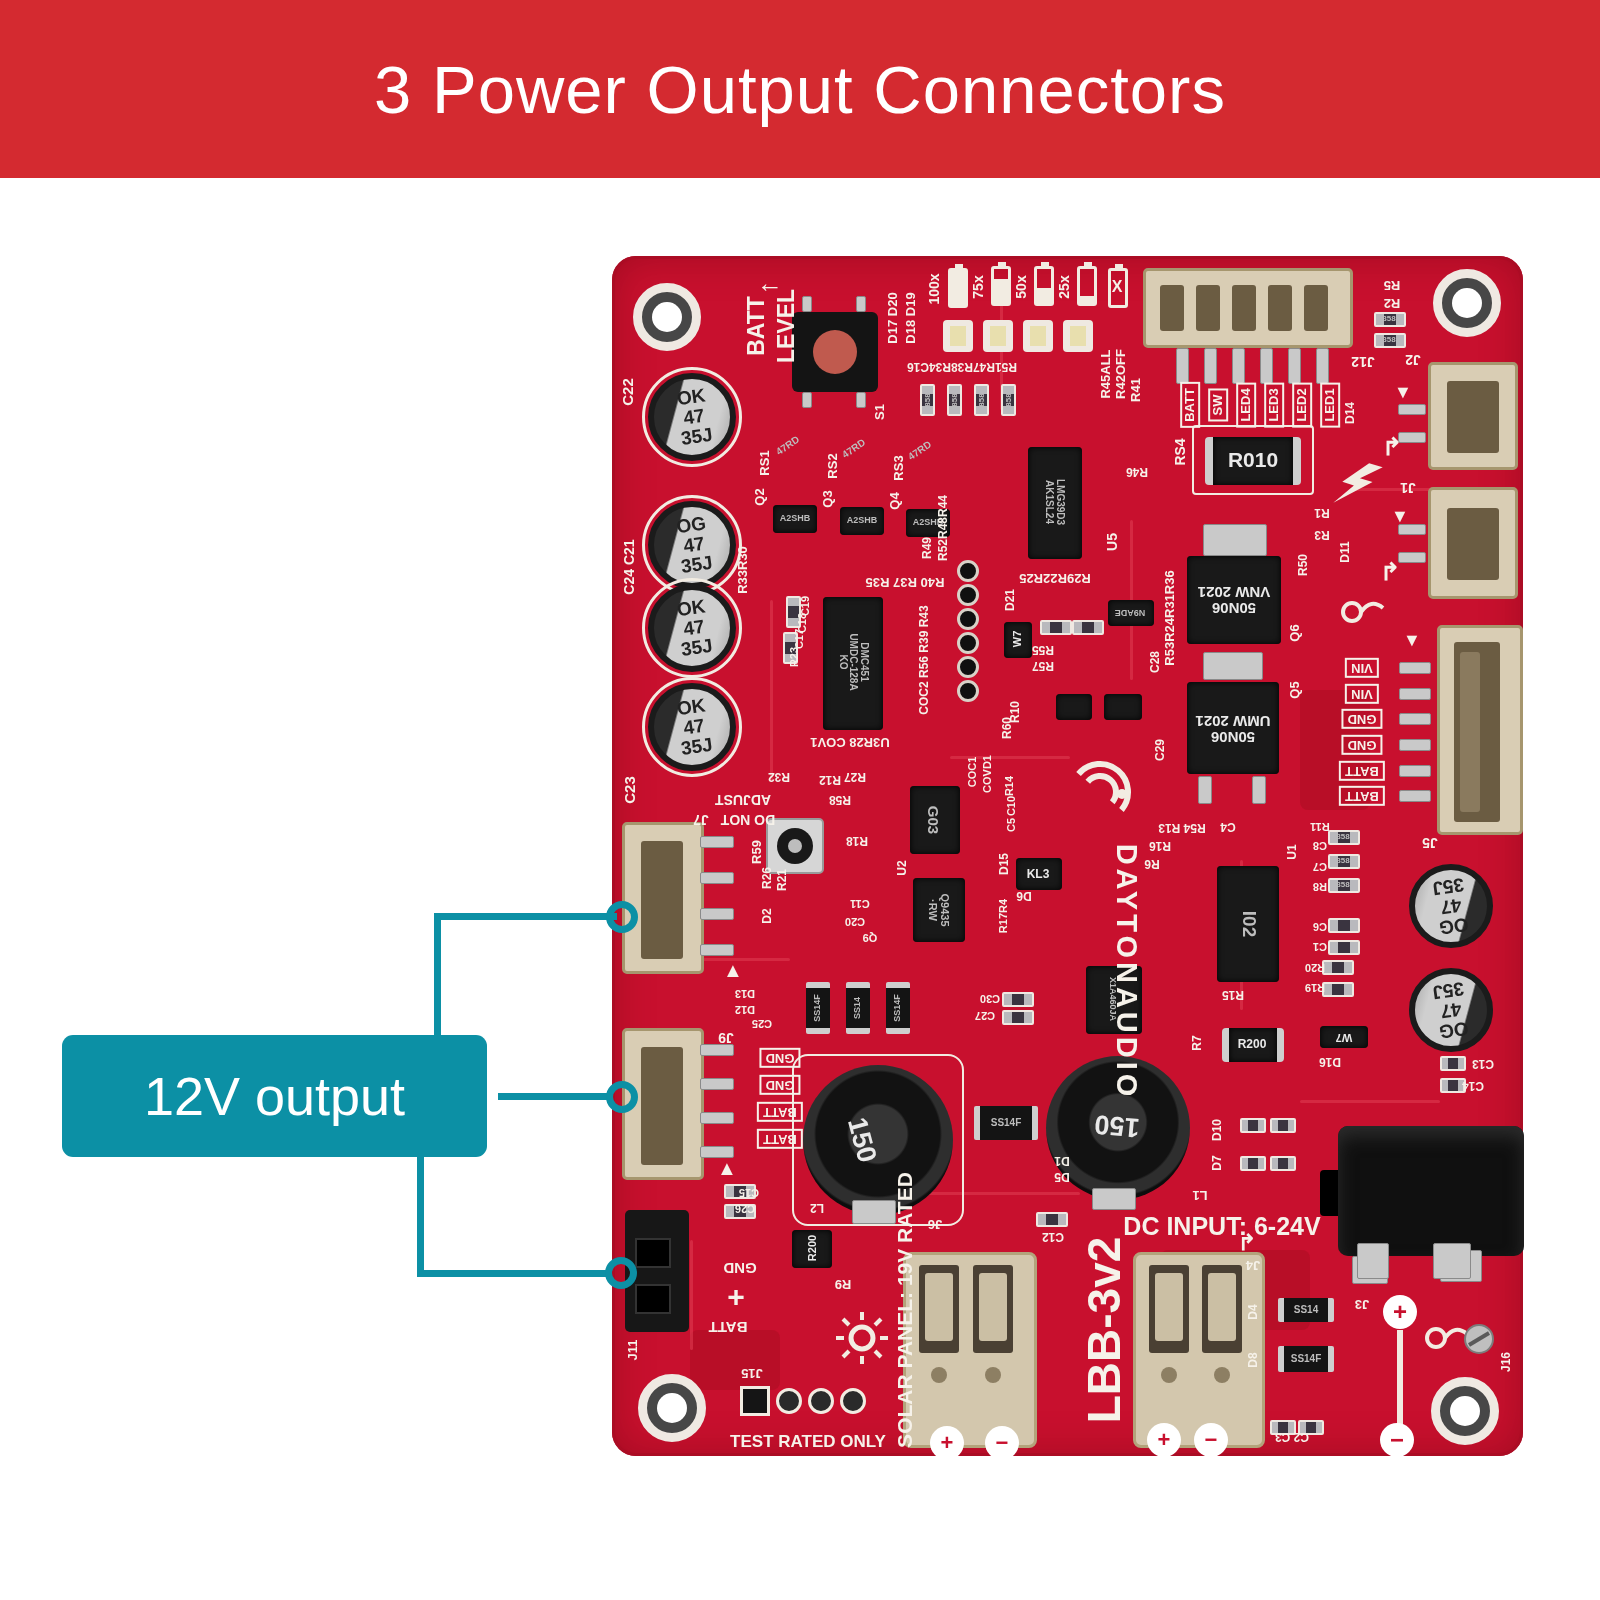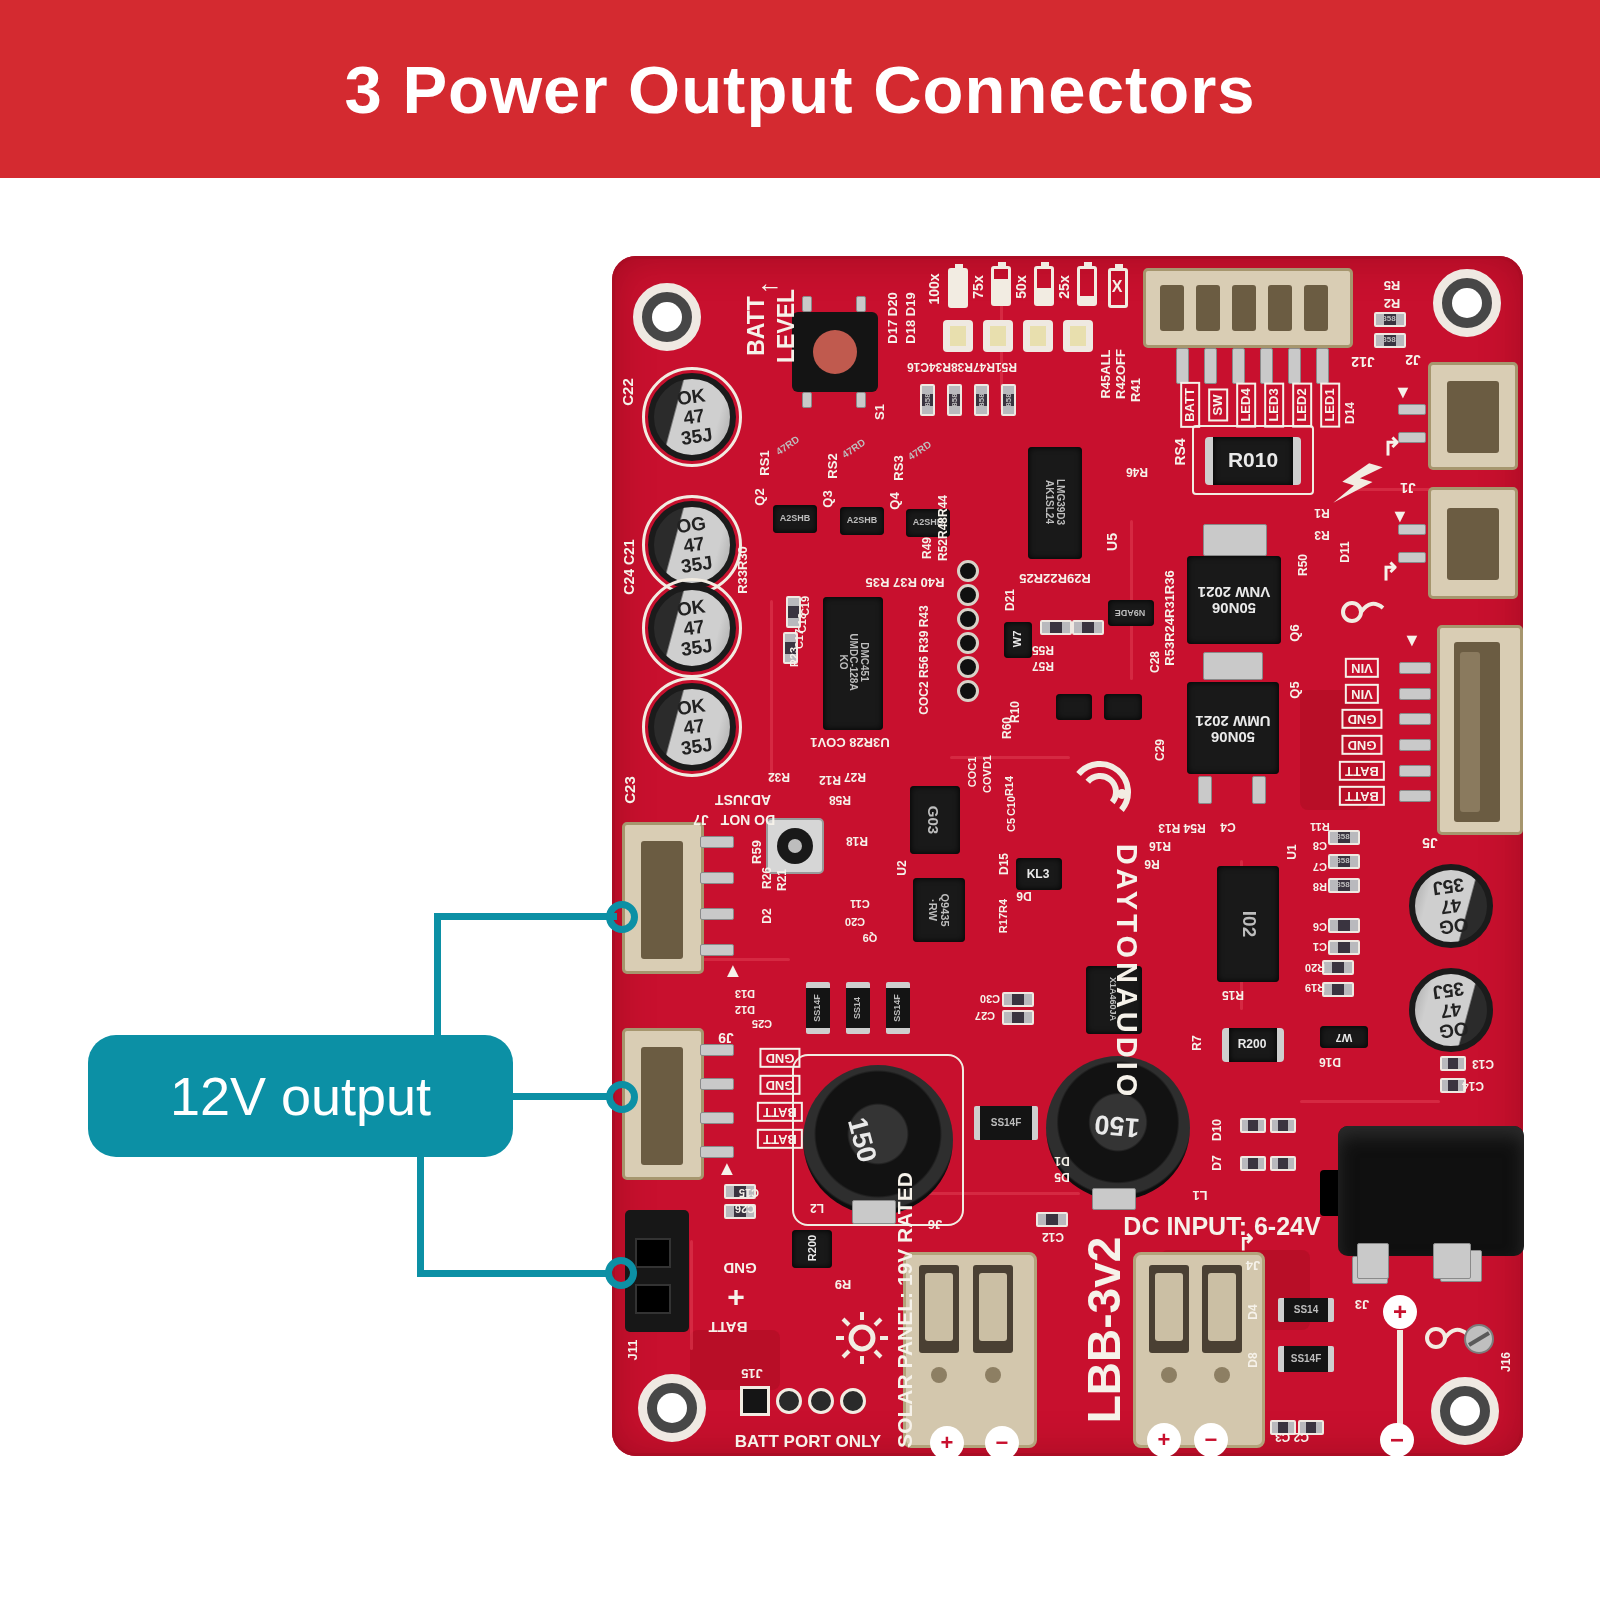--- a/index.html
+++ b/index.html
@@ -1,24 +1,24 @@
 <!DOCTYPE html>
 <html><head>
 <meta charset="utf-8">
 <style>
   html,body{margin:0;padding:0;background:#ffffff;}
   #scene{position:relative;width:1600px;height:1600px;background:#ffffff;overflow:hidden;
          font-family:"Liberation Sans", sans-serif;}
   
   #banner{position:absolute;left:0;top:0;width:1600px;height:178px;background:#d42a30;
           display:flex;align-items:center;justify-content:center;}
-  #banner h1{margin:0;color:#ffffff;font-size:67px;font-weight:700;letter-spacing:1px;}
+  #banner h1{margin:0;color:#ffffff;font-size:67px;font-weight:400;letter-spacing:1px;}
   
-  .callout-box{position:absolute;left:88px;top:1035px;width:425px;height:122px;background:#0c90a5;
-          border-radius:28px;display:flex;align-items:center;justify-content:center;}
+  .callout-box{position:absolute;left:62px;top:1035px;width:425px;height:122px;background:#0c90a5;
+          border-radius:11px;display:flex;align-items:center;justify-content:center;}
   .callout-box span{color:#ffffff;font-size:54px;font-weight:400;}
   .ln{position:absolute;background:#0c90a5;}
   .mark{position:absolute;width:32px;height:32px;border:7px solid #0c90a5;border-radius:50%;
         box-sizing:border-box;background:transparent;}
   
   #board{position:absolute;left:612px;top:256px;width:911px;height:1200px;background:#c8102e;
          border-radius:24px;box-shadow:inset 0 0 0 3px #ab0c24, inset 0 0 40px rgba(90,0,10,.35);}
   .hole{position:absolute;width:68px;height:68px;border-radius:50%;background:#474747;
         border:9px solid #efe9e2;box-sizing:border-box;}
   .hole i{position:absolute;left:50%;top:50%;width:30px;height:30px;border-radius:50%;
@@ -548,21 +548,21 @@
       <span class="lbl" style="left: 1062px; top: 1161px; font-size: 12px; transform: translate(-50%, -50%) rotate(180deg);">D1</span>
       <span class="lbl" style="left: 1062px; top: 1177px; font-size: 12px; transform: translate(-50%, -50%) rotate(180deg);">D5</span>
       <span class="lbl chip" style="left: 1006px; top: 1123px; font-size: 10px; transform: translate(-50%, -50%) rotate(0deg);">SS14F</span>
       <span class="lbl onblk" style="left: 813px; top: 1248px; font-size: 11px; transform: translate(-50%, -50%) rotate(-90deg);">R200</span>
       <span class="lbl" style="left: 843px; top: 1284px; font-size: 13px; transform: translate(-50%, -50%) rotate(180deg);">R9</span>
       <span class="lbl" style="left: 633px; top: 1350px; font-size: 13px; transform: translate(-50%, -50%) rotate(-90deg);">J11</span>
       <span class="lbl" style="left: 740px; top: 1268px; font-size: 15px; transform: translate(-50%, -50%) rotate(180deg);">GND</span>
       <span class="lbl" style="left: 736px; top: 1297px; font-size: 30px; transform: translate(-50%, -50%) rotate(0deg);">+</span>
       <span class="lbl" style="left: 728px; top: 1327px; font-size: 15px; transform: translate(-50%, -50%) rotate(180deg);">BATT</span>
       <span class="lbl" style="left: 752px; top: 1373px; font-size: 13px; transform: translate(-50%, -50%) rotate(180deg);">J15</span>
-      <span class="lbl" style="left: 808px; top: 1442px; font-size: 17px; transform: translate(-50%, -50%) rotate(0deg);">BATT PORT ONLY</span>
+      <span class="lbl" style="left: 808px; top: 1442px; font-size: 17px; transform: translate(-50%, -50%) rotate(0deg);">TEST RATED ONLY</span>
       <span class="lbl onblk" style="left: 862px; top: 1140px; font-size: 27px; transform: translate(-50%, -50%) rotate(75deg);">150</span>
       <span class="lbl onblk" style="left: 1117px; top: 1126px; font-size: 27px; transform: translate(-50%, -50%) rotate(185deg);">150</span>
       <span class="lbl" style="left: 905px; top: 1310px; font-size: 21px; transform: translate(-50%, -50%) rotate(-90deg);">SOLAR PANEL: 19V RATED</span>
       <span class="lbl" style="left: 935px; top: 1224px; font-size: 13px; transform: translate(-50%, -50%) rotate(180deg);">J6</span>
       <span class="lbl" style="left: 1053px; top: 1237px; font-size: 12px; transform: translate(-50%, -50%) rotate(180deg);">C12</span>
       <span class="lbl" style="left: 1104px; top: 1330px; font-size: 46px; transform: translate(-50%, -50%) rotate(-90deg);">LBB-3v2</span>
       <span class="lbl" style="left: 1222px; top: 1226px; font-size: 25px; transform: translate(-50%, -50%) rotate(0deg);">DC INPUT: 6-24V</span>
       <span class="lbl" style="left: 1200px; top: 1195px; font-size: 13px; transform: translate(-50%, -50%) rotate(180deg);">L1</span>
       <span class="lbl" style="left: 1217px; top: 1130px; font-size: 12px; transform: translate(-50%, -50%) rotate(-90deg);">D10</span>
       <span class="lbl" style="left: 1217px; top: 1163px; font-size: 12px; transform: translate(-50%, -50%) rotate(-90deg);">D7</span>

